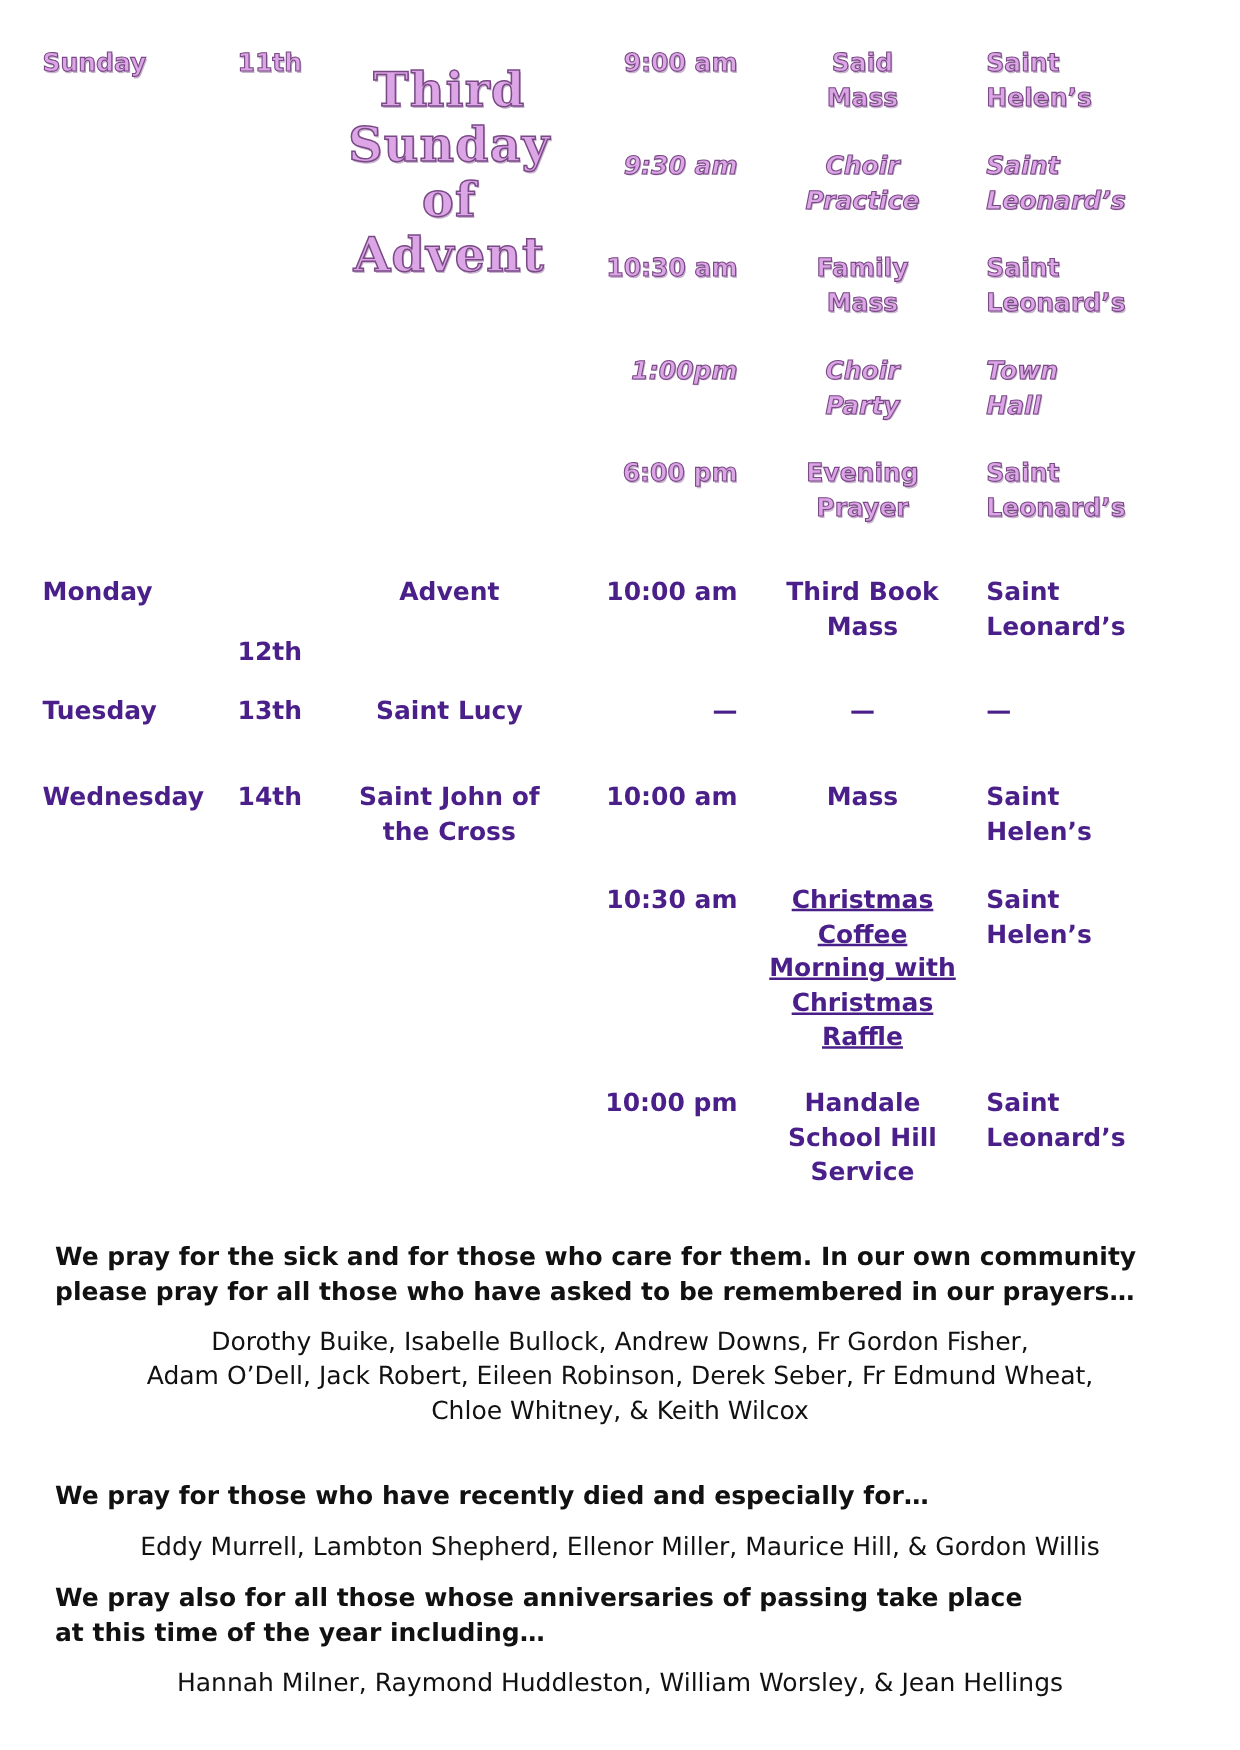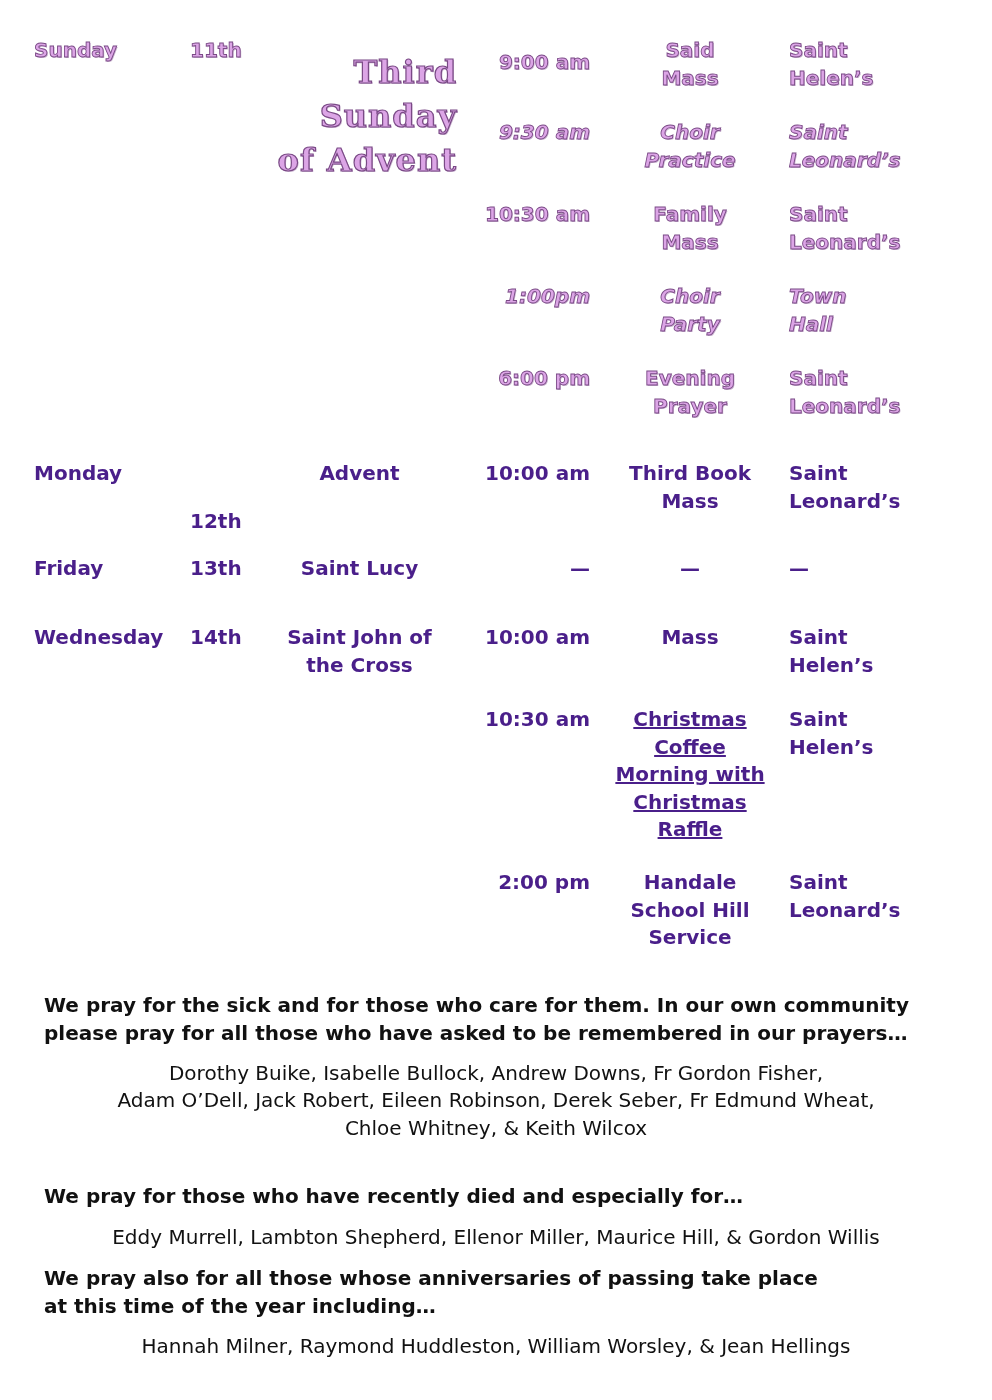--- a/index.html
+++ b/index.html
@@ -15,22 +15,22 @@
     .pink {
       color: #dca5e6;
       -webkit-text-stroke: 0.9px #7a4a86;
       text-shadow: 1px 1px 0 #c9b3cf;
     }
     .ital { font-style: italic; }
     .right { text-align: right; }
     .center { text-align: center; }
     .title {
       position: absolute; left: 262px; top: 50px; width: 195px;
-      text-align: right; font-family: "DejaVu Serif", serif; font-weight: bold;
-      font-size: 32px; line-height: 44px; color: #dca5e6;
+      text-align: center; font-family: "DejaVu Serif", serif; font-weight: bold;
+      font-size: 38px; line-height: 44px; color: #dca5e6;
       -webkit-text-stroke: 1.2px #7a4a86; letter-spacing: 1px;
       text-shadow: 1px 1px 0 #c9b3cf;
     }
     .u { text-decoration: underline; }
     .para {
       position: absolute; left: 44px; font-weight: bold; font-size: 20px;
       line-height: 27.5px; color: #111111; white-space: nowrap;
     }
     .names {
       position: absolute; left: 34px; width: 924px; text-align: center;
@@ -43,21 +43,21 @@
 <div class="page">
 
   <div class="cell pink" style="left:34px;top:37px;">Sunday</div>
   <div class="cell pink" style="left:190px;top:37px;">11th</div>
   <div class="title">
     <div>Third</div>
     <div>Sunday</div>
     <div>of Advent</div>
   </div>
 
-  <div class="cell pink right" style="left:470px;top:37px;width:120px;margin-top:12px;">9:00 am</div>
+  <div class="cell pink right" style="left:470px;top:37px;width:120px;">9:00 am</div>
   <div class="cell pink center" style="left:610px;top:37px;width:160px;">
     <div>Said</div>
       <div>Mass</div>
   </div>
   <div class="cell pink" style="left:789px;top:37px;">
     <div>Saint</div>
       <div>Helen’s</div>
   </div>
 
   <div class="cell pink ital right" style="left:470px;top:119px;width:120px;">9:30 am</div>
@@ -106,21 +106,21 @@
   <div class="cell right" style="left:470px;top:460px;width:120px;">10:00 am</div>
   <div class="cell center" style="left:610px;top:460px;width:160px;">
     <div>Third Book</div>
       <div>Mass</div>
   </div>
   <div class="cell" style="left:789px;top:460px;">
     <div>Saint</div>
       <div>Leonard’s</div>
   </div>
 
-  <div class="cell" style="left:34px;top:555px;">Friday</div>
+  <div class="cell" style="left:34px;top:555px;">Tuesday</div>
   <div class="cell" style="left:190px;top:555px;">13th</div>
   <div class="cell center" style="left:262px;top:555px;width:195px;">Saint Lucy</div>
   <div class="cell right" style="left:470px;top:555px;width:120px;">—</div>
   <div class="cell center" style="left:610px;top:555px;width:160px;">—</div>
   <div class="cell" style="left:789px;top:555px;">—</div>
 
   <div class="cell" style="left:34px;top:624px;">Wednesday</div>
   <div class="cell" style="left:190px;top:624px;">14th</div>
   <div class="cell center" style="left:262px;top:624px;width:195px;">
     <div>Saint John of</div>
@@ -140,21 +140,21 @@
     <div>Coffee</div>
     <div>Morning with</div>
     <div>Christmas</div>
     <div>Raffle</div>
   </div>
   <div class="cell" style="left:789px;top:706px;">
     <div>Saint</div>
       <div>Helen’s</div>
   </div>
 
-  <div class="cell right" style="left:470px;top:869px;width:120px;">2:00 pm</div>
+  <div class="cell right" style="left:470px;top:869px;width:120px;">10:00 pm</div>
   <div class="cell center" style="left:605px;top:869px;width:170px;">
     <div>Handale</div>
     <div>School Hill</div>
     <div>Service</div>
   </div>
   <div class="cell" style="left:789px;top:869px;">
     <div>Saint</div>
       <div>Leonard’s</div>
   </div>
 

